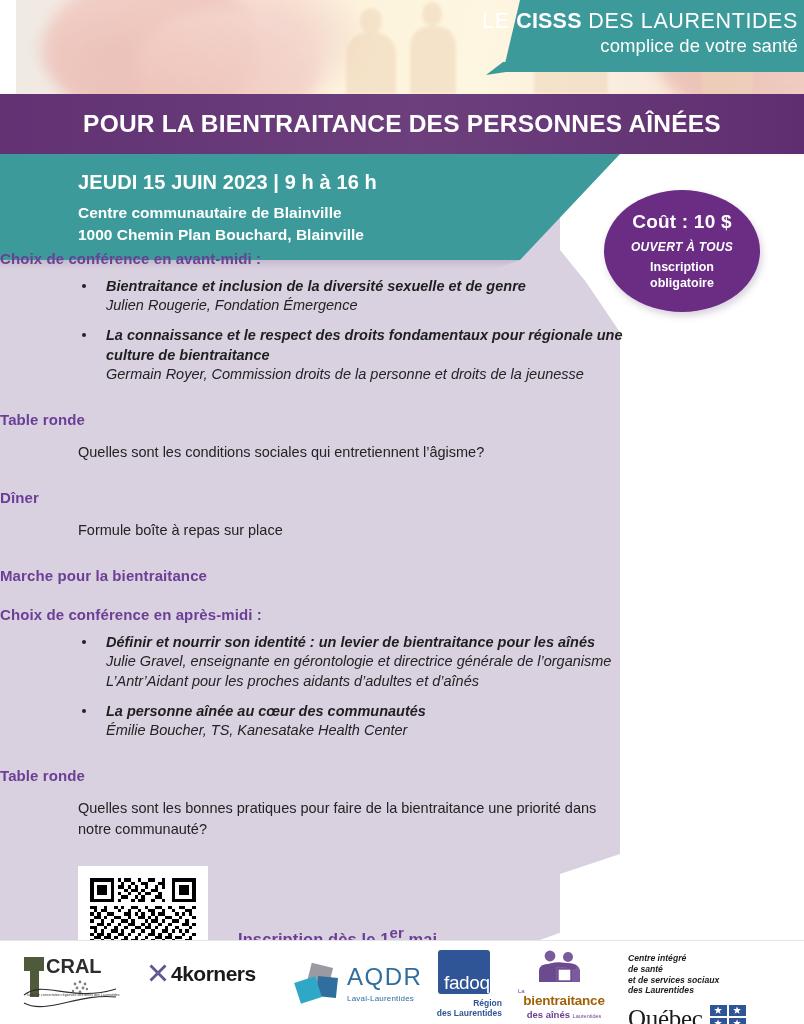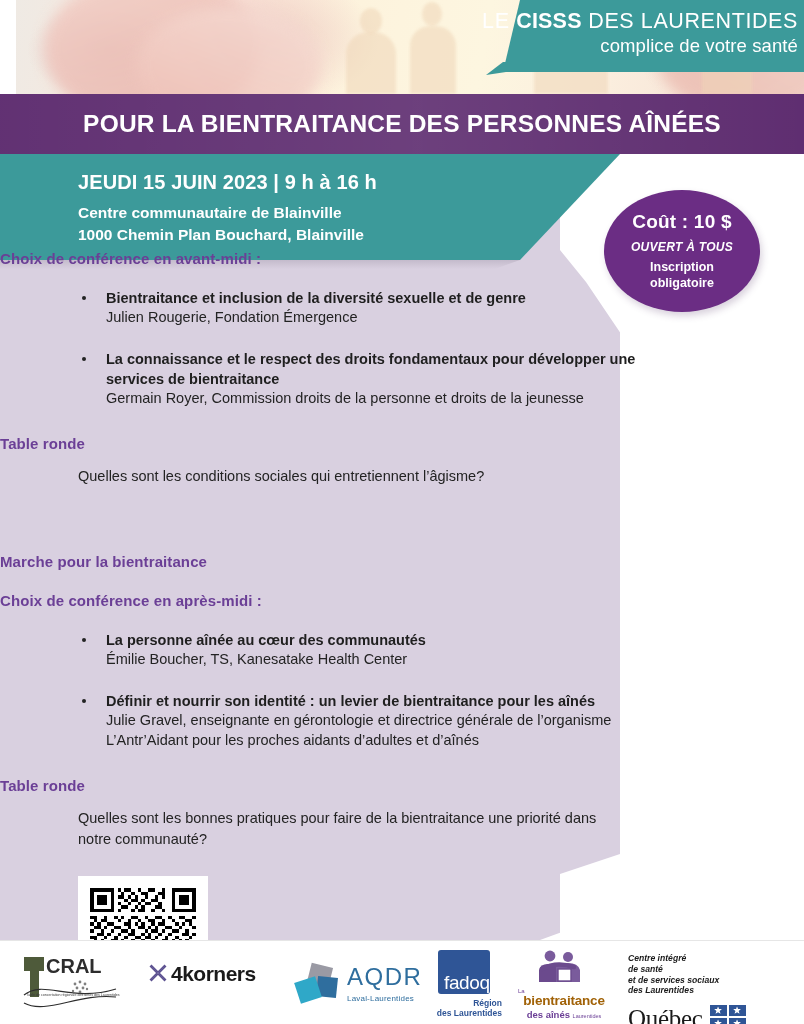--- a/index.html
+++ b/index.html
@@ -81,21 +81,21 @@
   .bg-insc{font-size:12.5px;font-weight:800;line-height:1.25;margin-top:6px;}
 
   
   .content{position:absolute;left:0;top:250px;width:688px;}
   .sect{position:relative;}
   h2.heading{margin:0;color:#6b3f96;font-size:15px;font-weight:800;letter-spacing:.1px;}
   .h-indent{margin-left:78px;}
   .para{margin:0;color:#232323;font-size:14.5px;line-height:1.45;}
   .p-indent{margin-left:78px;}
   ul.bullets{list-style:none;margin:0;padding:0;}
-  ul.bullets li{position:relative;margin-left:78px;padding-left:28px;margin-top:22px;}
+  ul.bullets li{position:relative;margin-left:78px;padding-left:28px;margin-top:10px;font-style:italic;}
   ul.bullets li .dot{position:absolute;left:4px;top:7px;width:4px;height:4px;background:#232323;border-radius:50%;}
   .b-title{display:block;color:#1f1f1f;font-size:14.5px;font-weight:800;line-height:1.34;}
   .b-sub{display:block;color:#232323;font-size:14.5px;font-weight:400;line-height:1.36;}
 
   .gap-sm{height:14px;}
   .gap-md{height:22px;}
   .gap-lg{height:26px;}
 
   
   .reg{position:relative;margin-top:26px;margin-left:78px;display:flex;align-items:flex-end;}
@@ -209,60 +209,62 @@
     <div class="sect">
       <h2 class="heading h-indent">Choix de conférence en avant-midi :</h2>
       <ul class="bullets">
         <li>
           <span class="dot"></span>
           <span class="b-title">Bientraitance et inclusion de la diversité sexuelle et de genre</span>
           <span class="b-sub">Julien Rougerie, Fondation Émergence</span>
         </li>
         <li>
           <span class="dot"></span>
-          <span class="b-title" style="max-width:560px;">La connaissance et le respect des droits fondamentaux pour développer une services de bientraitance</span>
+          <span class="b-title" style="max-width:560px;">La connaissance et le respect des droits fondamentaux pour régionale une culture de bientraitance</span>
           <span class="b-sub">Germain Royer, Commission droits de la personne et droits de la jeunesse</span>
         </li>
       </ul>
     </div>
 
     <div class="gap-lg"></div>
 
     <div class="sect">
       <h2 class="heading h-indent">Table ronde</h2>
       <div class="gap-sm"></div>
       <p class="para p-indent">Quelles sont les conditions sociales qui entretiennent l’âgisme?</p>
     </div>
 
     <div class="gap-lg"></div>
 
     <div class="sect">
+      <h2 class="heading h-indent">Dîner</h2>
       <div class="gap-sm"></div>
+      <p class="para p-indent">Formule boîte à repas sur place</p>
     </div>
 
     <div class="gap-lg"></div>
 
     <div class="sect">
       <h2 class="heading h-indent">Marche pour la bientraitance</h2>
     </div>
 
     <div class="gap-md"></div>
 
     <div class="sect">
       <h2 class="heading h-indent">Choix de conférence en après-midi :</h2>
       <ul class="bullets">
         <li>
           <span class="dot"></span>
-          <span class="b-title">La personne aînée au cœur des communautés</span>
-          <span class="b-sub">Émilie Boucher, TS, Kanesatake Health Center</span>
+          <span class="b-title">Définir et nourrir son identité : un levier de bientraitance pour les aînés</span>
+          <span class="b-sub" style="max-width:570px;">Julie Gravel, enseignante en gérontologie et directrice générale de l’organisme L’Antr’Aidant pour les proches aidants d’adultes et d’aînés</span>
         </li>
         <li>
           <span class="dot"></span>
-          <span class="b-title">Définir et nourrir son identité : un levier de bientraitance pour les aînés</span>
-          <span class="b-sub" style="max-width:570px;">Julie Gravel, enseignante en gérontologie et directrice générale de l’organisme L’Antr’Aidant pour les proches aidants d’adultes et d’aînés</span>
+          <span class="b-title">La personne aînée au cœur des communautés</span>
+          <span class="b-sub">Émilie Boucher, TS, Kanesatake Health Center</span>
         </li>
       </ul>
     </div>
 
     <div class="gap-lg"></div>
 
     <div class="sect">
       <h2 class="heading h-indent">Table ronde</h2>
       <div class="gap-sm"></div>
       <p class="para p-indent" style="max-width:555px;">Quelles sont les bonnes pratiques pour faire de la bientraitance une priorité dans notre communauté?</p>

